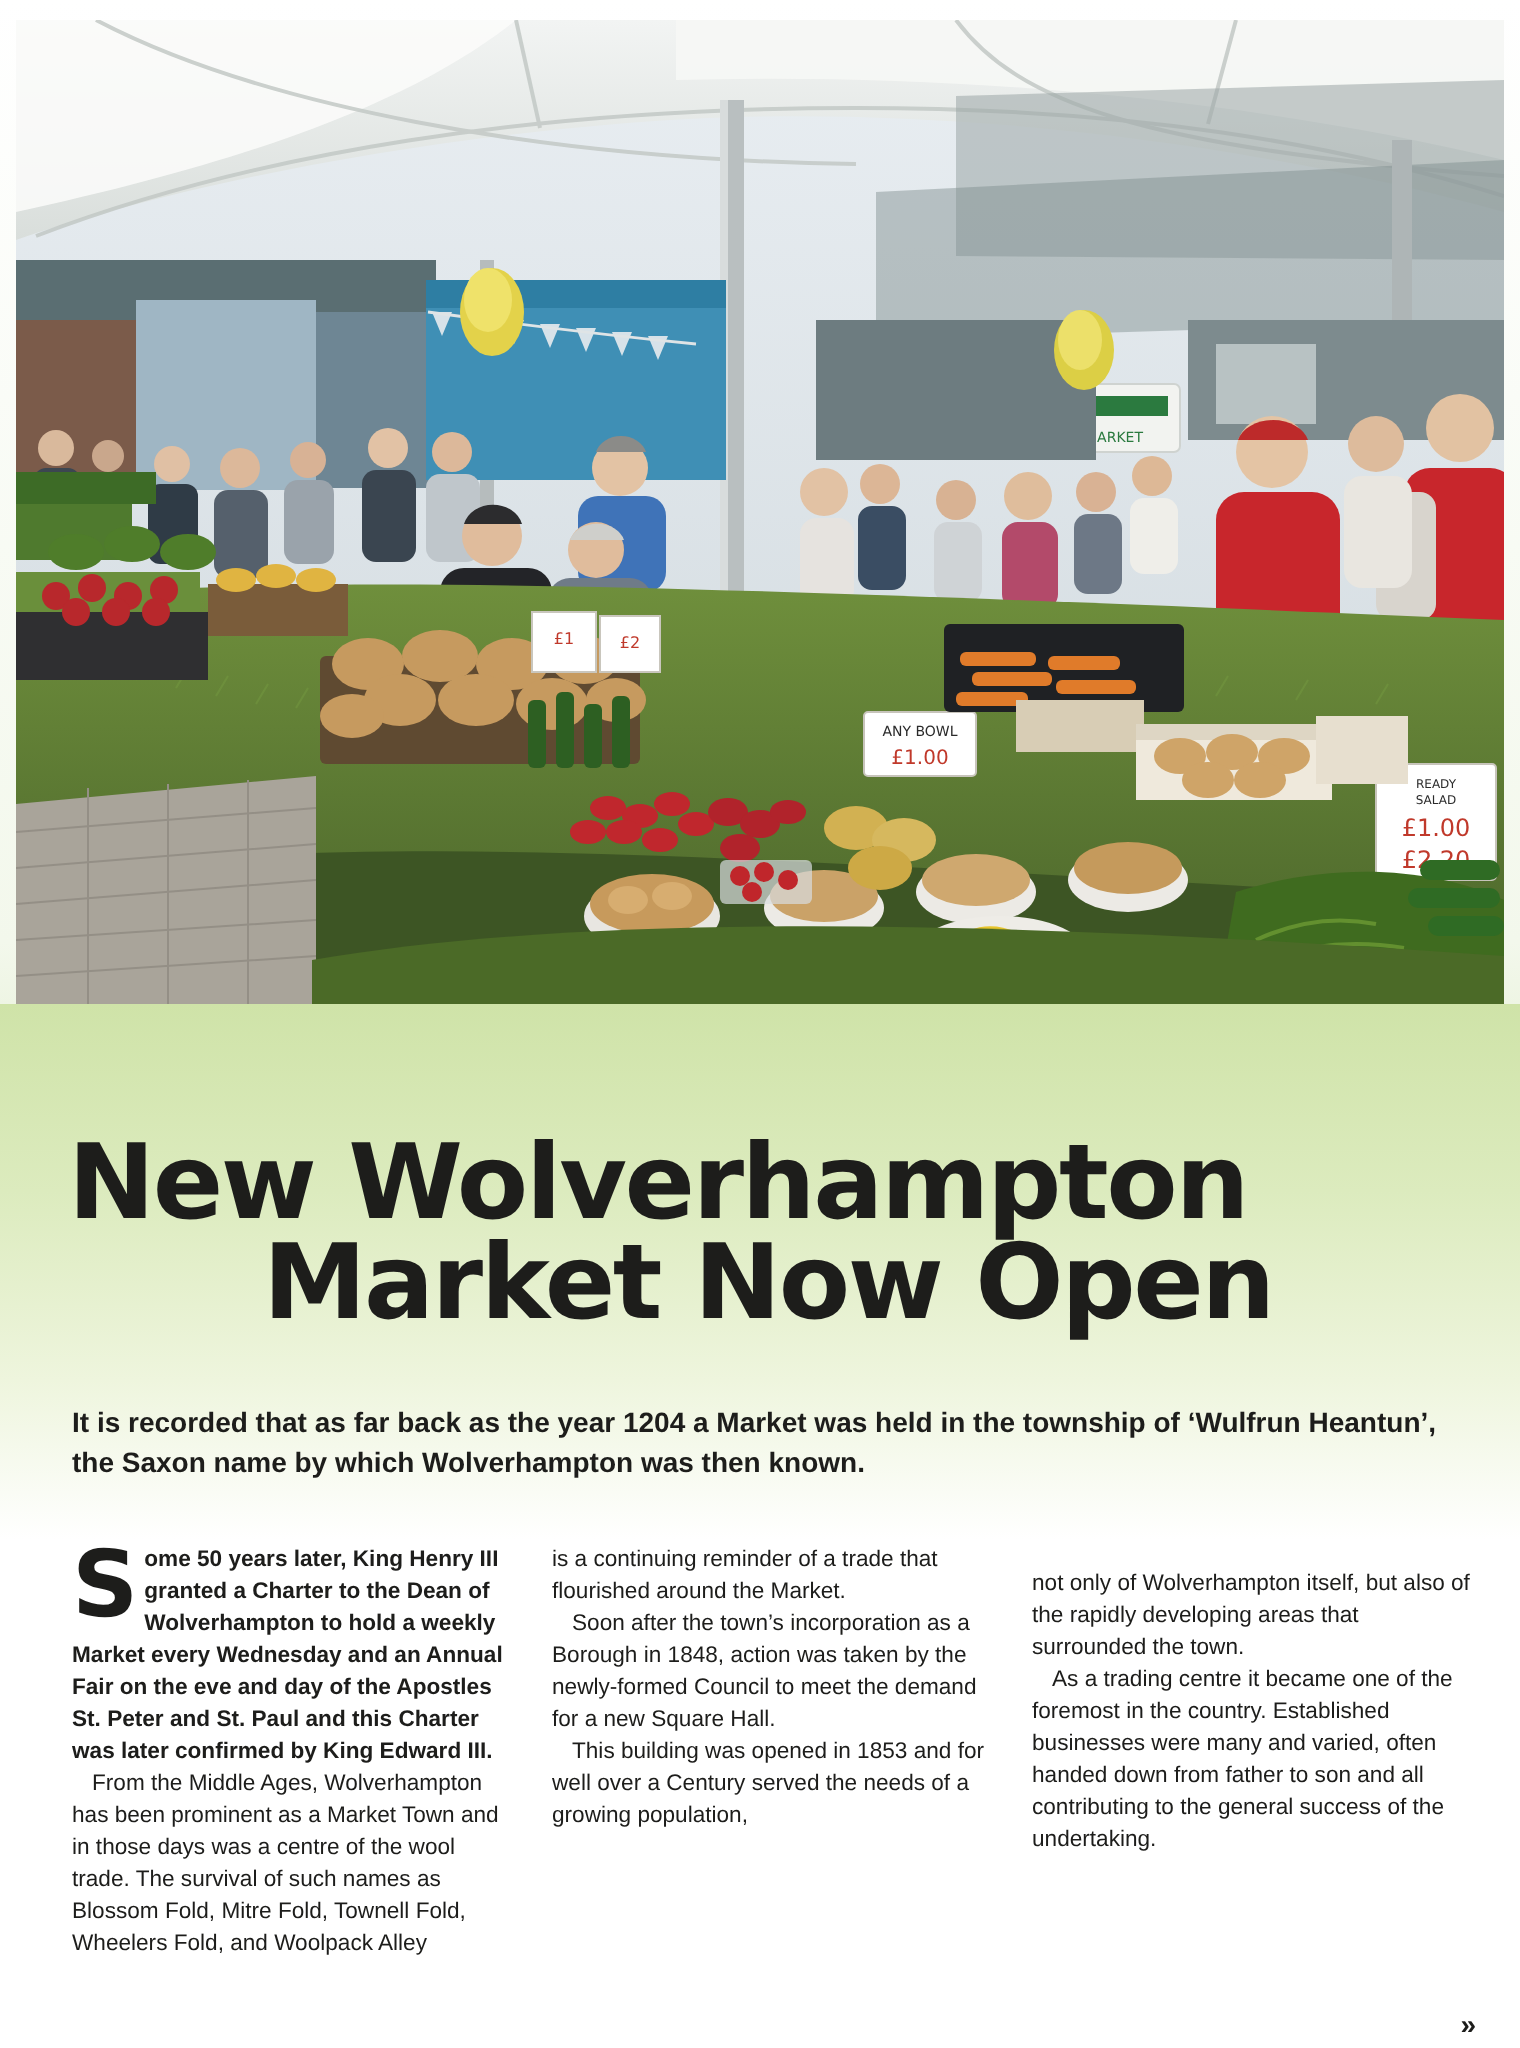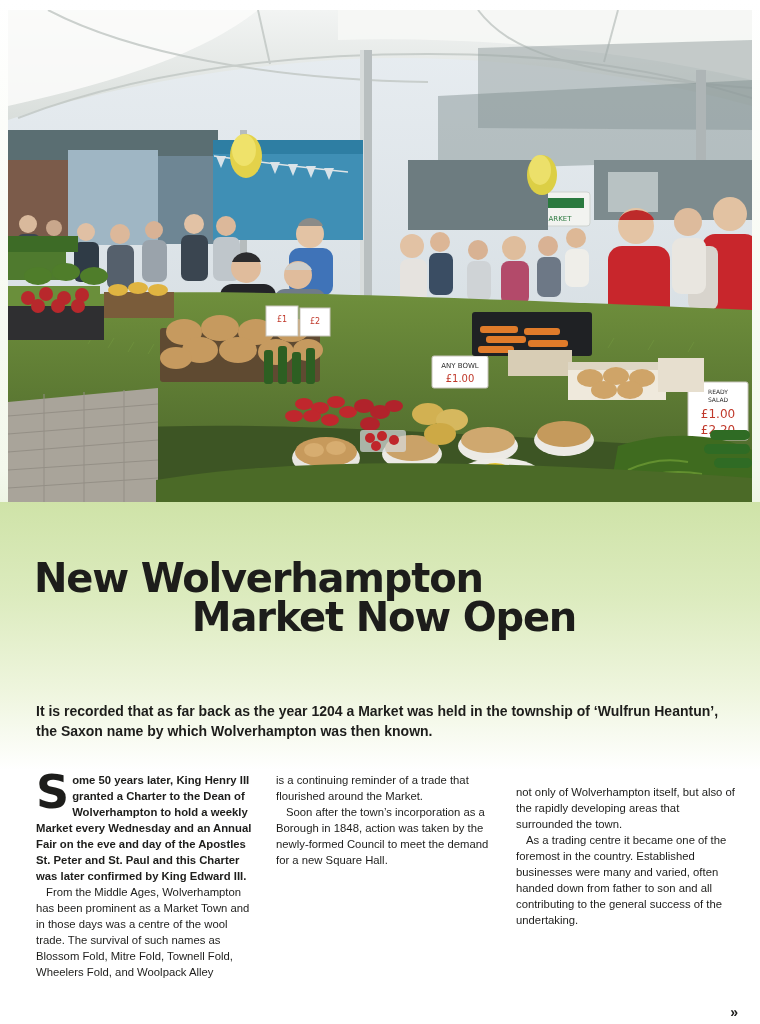--- a/index.html
+++ b/index.html
@@ -43,21 +43,21 @@
     height: 268px;
     background: linear-gradient(180deg, #cfe3a8 0%, #dcebbe 35%, #eef5dd 70%, #ffffff 100%);
   }
   .headline {
     position: absolute;
     left: 34px;
     top: 532px;
     width: 700px;
     font-family: "DejaVu Sans", sans-serif;
     font-weight: bold;
-    font-size: 40px;
+    font-size: 52px;
     line-height: 0.97;
     letter-spacing: -1.2px;
     color: #1d1d1b;
   }
   .headline .l2 { display: block; text-align: center; }
   .standfirst {
     position: absolute;
     left: 36px;
     top: 688px;
     width: 690px;
@@ -434,20 +434,21 @@
   <div class="cols">
 
     <div class="col">
       <p class="first dropcap-para"><span class="dropcap">S</span><span>ome 50 years later, King Henry III granted a Charter to the Dean of Wolverhampton to hold a weekly Market every Wednesday and an Annual Fair on the eve and day of the Apostles St. Peter and St. Paul and this Charter was later confirmed by King Edward III.</span></p>
       <p>From the Middle Ages, Wolverhampton has been prominent as a Market Town and in those days was a centre of the wool trade. The survival of such names as Blossom Fold, Mitre Fold, Townell Fold, Wheelers Fold, and Woolpack Alley</p>
     </div>
 
     <div class="col">
       <p class="first">is a continuing reminder of a trade that flourished around the Market.</p>
       <p>Soon after the town’s incorporation as a Borough in 1848, action was taken by the newly-formed Council to meet the demand for a new Square Hall.</p>
+      <p>This building was opened in 1853 and for well over a Century served the needs of a growing population,</p>
     </div>
 
     <div class="col-wrap">
       <div class="col">
         <p class="first">not only of Wolverhampton itself, but also of the rapidly developing areas that surrounded the town.</p>
         <p>As a trading centre it became one of the foremost in the country. Established businesses were many and varied, often handed down from father to son and all contributing to the general success of the undertaking.</p>
       </div>
       <span class="arrow">»</span>
     </div>
 

